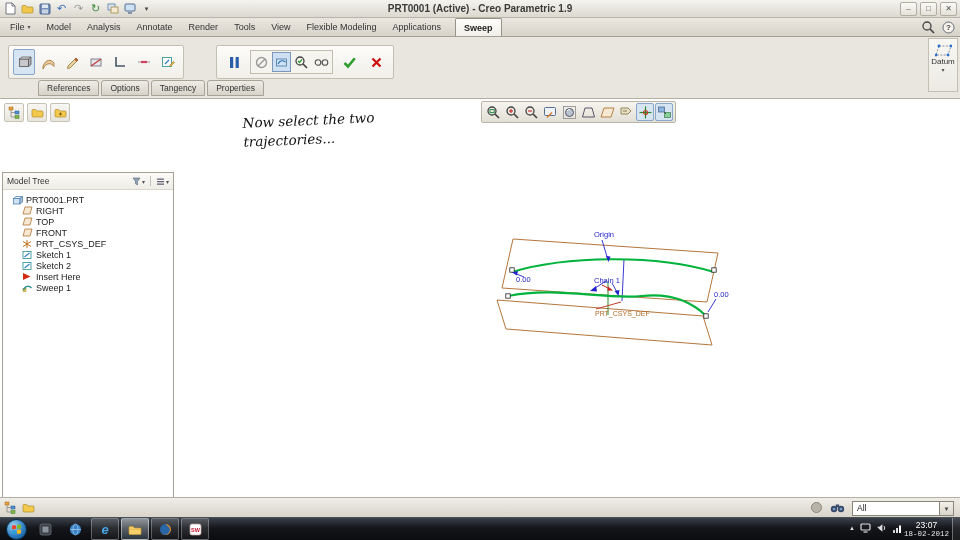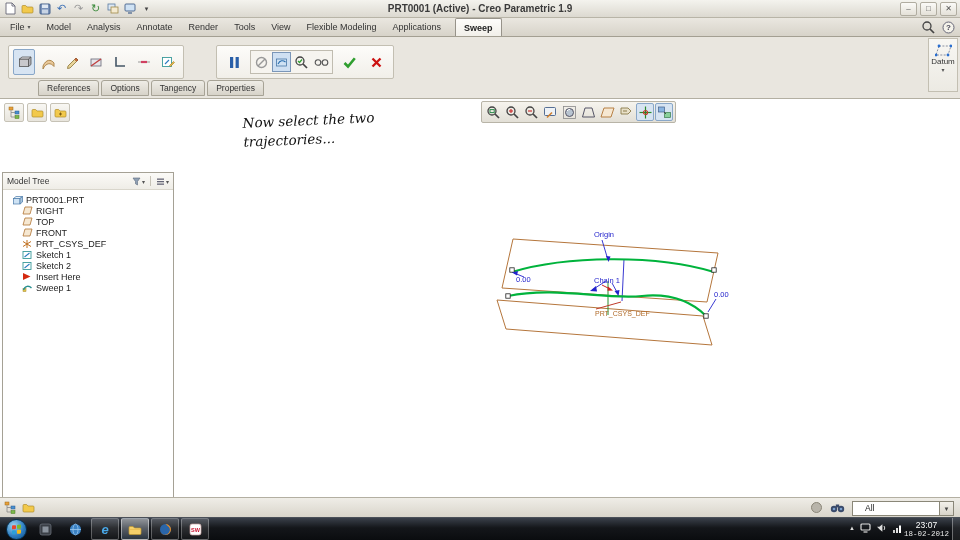--- a/index.html
+++ b/index.html
@@ -87,21 +87,21 @@
   .handle{fill:#fff;stroke:#222;stroke-width:0.8;}
 
   
   .statusbar{position:absolute;left:0;top:497px;width:960px;height:20px;
     background:linear-gradient(#efede7,#d9d5cb);border-top:1px solid #b3afa2;box-sizing:border-box;}
   .sb-left{position:absolute;left:4px;top:3px;display:flex;gap:5px;align-items:center;}
   .sb-right{position:absolute;right:115px;top:4px;display:flex;gap:8px;align-items:center;}
   .rec-dot{width:9px;height:9px;border-radius:50%;background:#b8b4aa;border:1px solid #8a8678;}
   .filter{position:absolute;right:6px;top:3px;width:100px;height:13px;background:#fff;
     border:1px solid #8a8778;display:flex;align-items:center;}
-  .filter-text{flex:1;font-size:8.5px;color:#222;padding-left:4px;line-height:13px;margin-left:8px;}
+  .filter-text{flex:1;font-size:8.5px;color:#222;padding-left:4px;line-height:13px;}
   .filter-arrow{width:13px;height:13px;background:linear-gradient(#f2f0ea,#d8d4ca);
     border-left:1px solid #8a8778;font-size:6px;color:#444;display:flex;align-items:center;justify-content:center;}
 
   
   .taskbar{position:absolute;left:0;top:517px;width:960px;height:23px;
     background:linear-gradient(#3a404a,#14161a 45%,#0a0c0f);border-top:1px solid #4a5058;box-sizing:border-box;}
   .orb{position:absolute;left:6px;top:1px;width:19px;height:19px;border-radius:50%;
     background:radial-gradient(circle at 35% 30%,#9fd4f0,#2f7fc2 55%,#0b4a85);
     border:1px solid #06304f;display:flex;align-items:center;justify-content:center;}
   .orb-flag{width:9px;height:9px;display:grid;grid-template-columns:1fr 1fr;grid-template-rows:1fr 1fr;gap:1px;transform:skewY(-6deg);}

